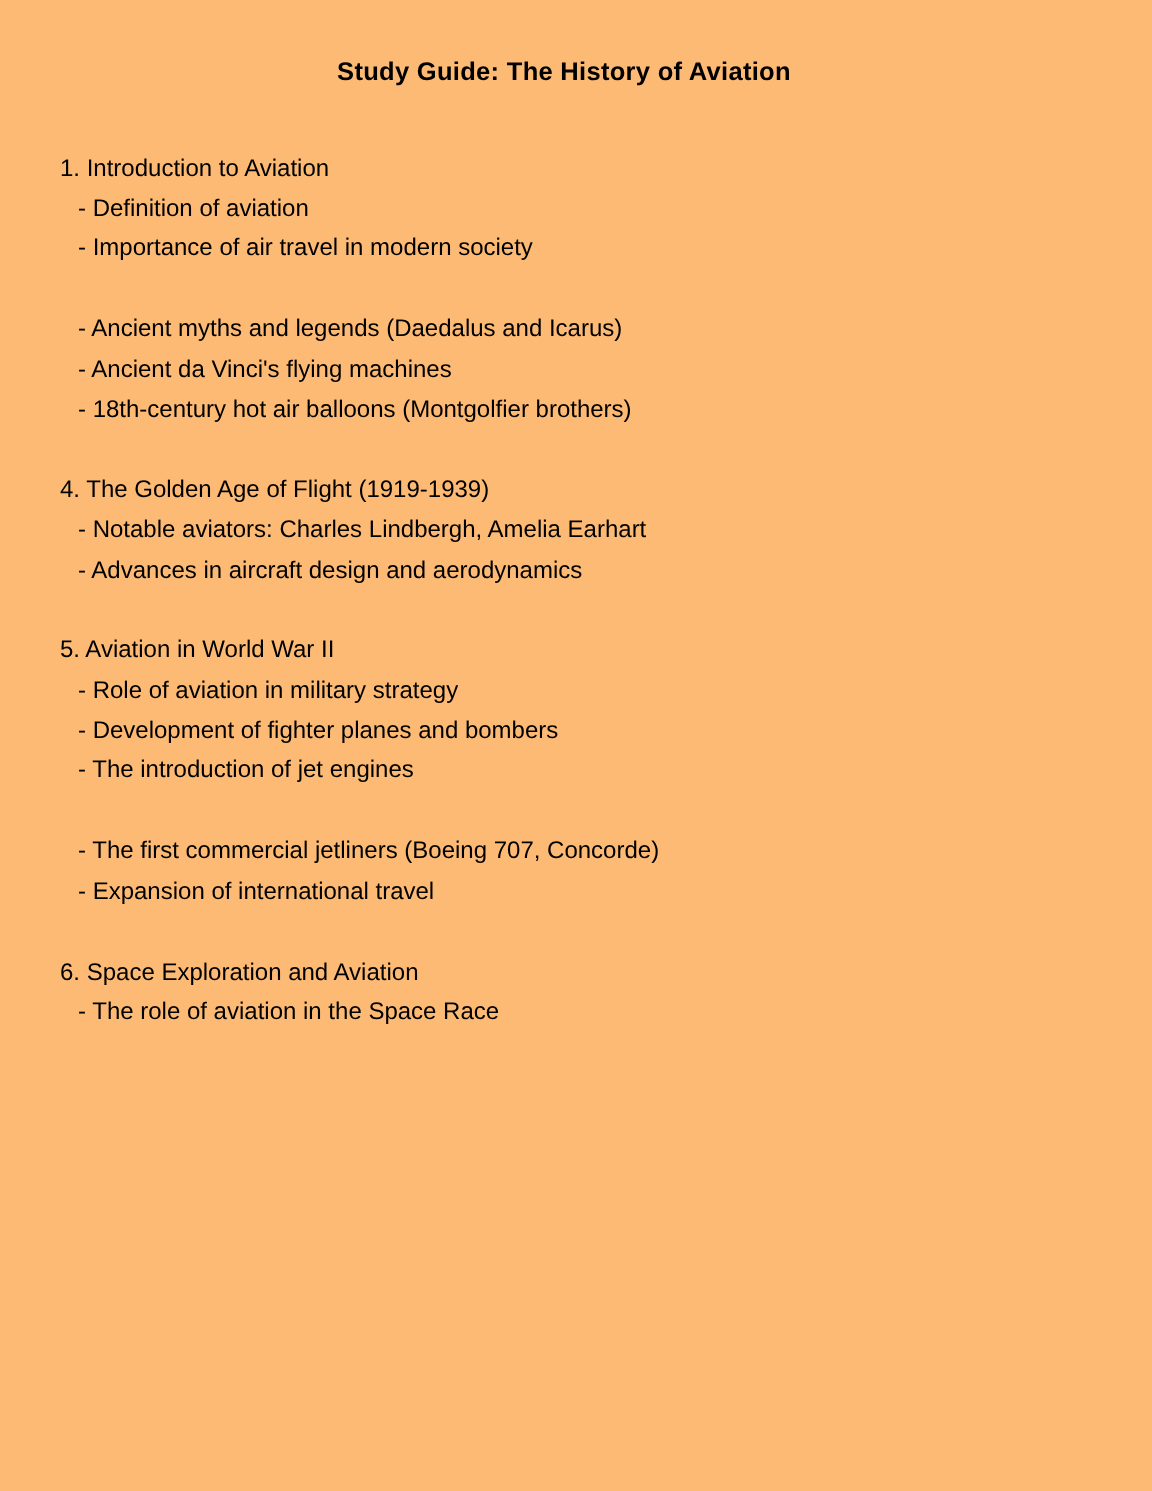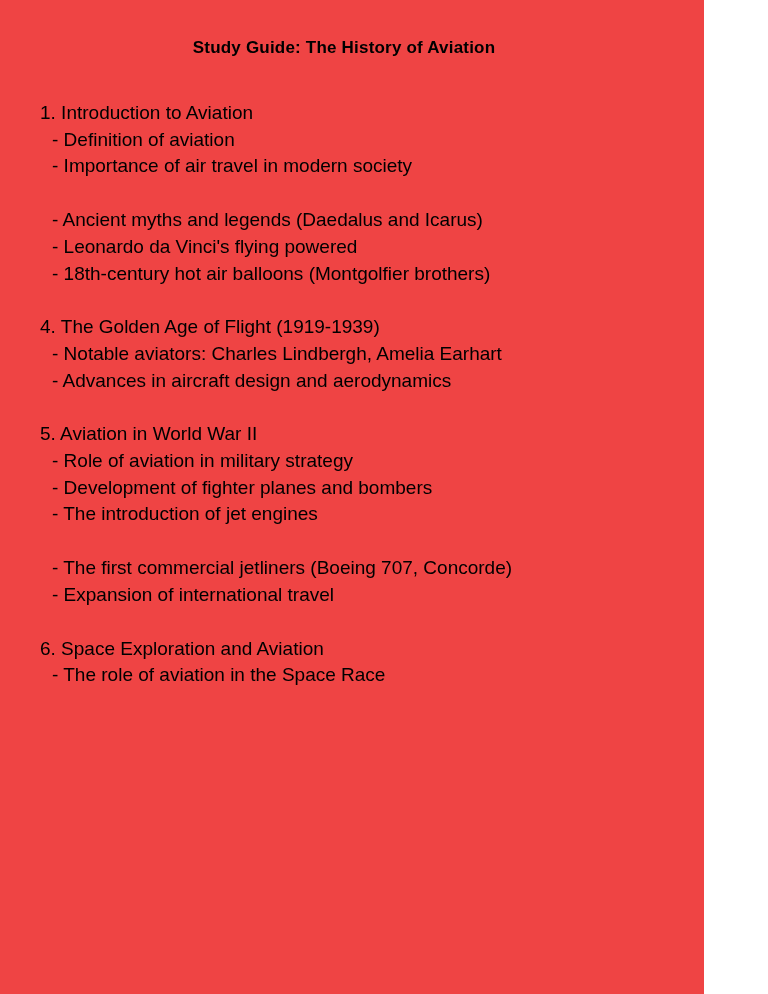--- a/index.html
+++ b/index.html
@@ -7,35 +7,35 @@
     width: 768px;
     height: 994px;
     background: #ffffff;
     overflow: hidden;
   }
   body {
     font-family: "Liberation Sans", sans-serif;
     color: #000000;
   }
   .page {
-    width: 704px;
+    width: 768px;
     height: 994px;
     padding: 37px 56px 0 40px;
-    background: #ef4444;
+    background: #fdba74;
   }
   .title {
     text-align: center;
     font-size: 17px;
     font-weight: bold;
     line-height: 22px;
     letter-spacing: 0.2px;
   }
   .content {
     margin-top: 41px;
-    font-size: 19px;
+    font-size: 16px;
   }
   .section + .section {
     margin-top: 27px;
   }
   .line {
     line-height: 26.7px;
     white-space: pre;
   }
   .heading {
     padding-left: 0;
@@ -53,21 +53,21 @@
   <div class="content">
 
     <section class="section">
       <div class="line heading">1. Introduction to Aviation</div>
       <div class="line item">- Definition of aviation</div>
       <div class="line item">- Importance of air travel in modern society</div>
     </section>
 
     <section class="section">
       <div class="line item">- Ancient myths and legends (Daedalus and Icarus)</div>
-      <div class="line item">- Leonardo da Vinci's flying powered</div>
+      <div class="line item">- Ancient da Vinci's flying machines</div>
       <div class="line item">- 18th-century hot air balloons (Montgolfier brothers)</div>
     </section>
 
 
     <section class="section">
       <div class="line heading">4. The Golden Age of Flight (1919-1939)</div>
       <div class="line item">- Notable aviators: Charles Lindbergh, Amelia Earhart</div>
       <div class="line item">- Advances in aircraft design and aerodynamics</div>
     </section>
 

